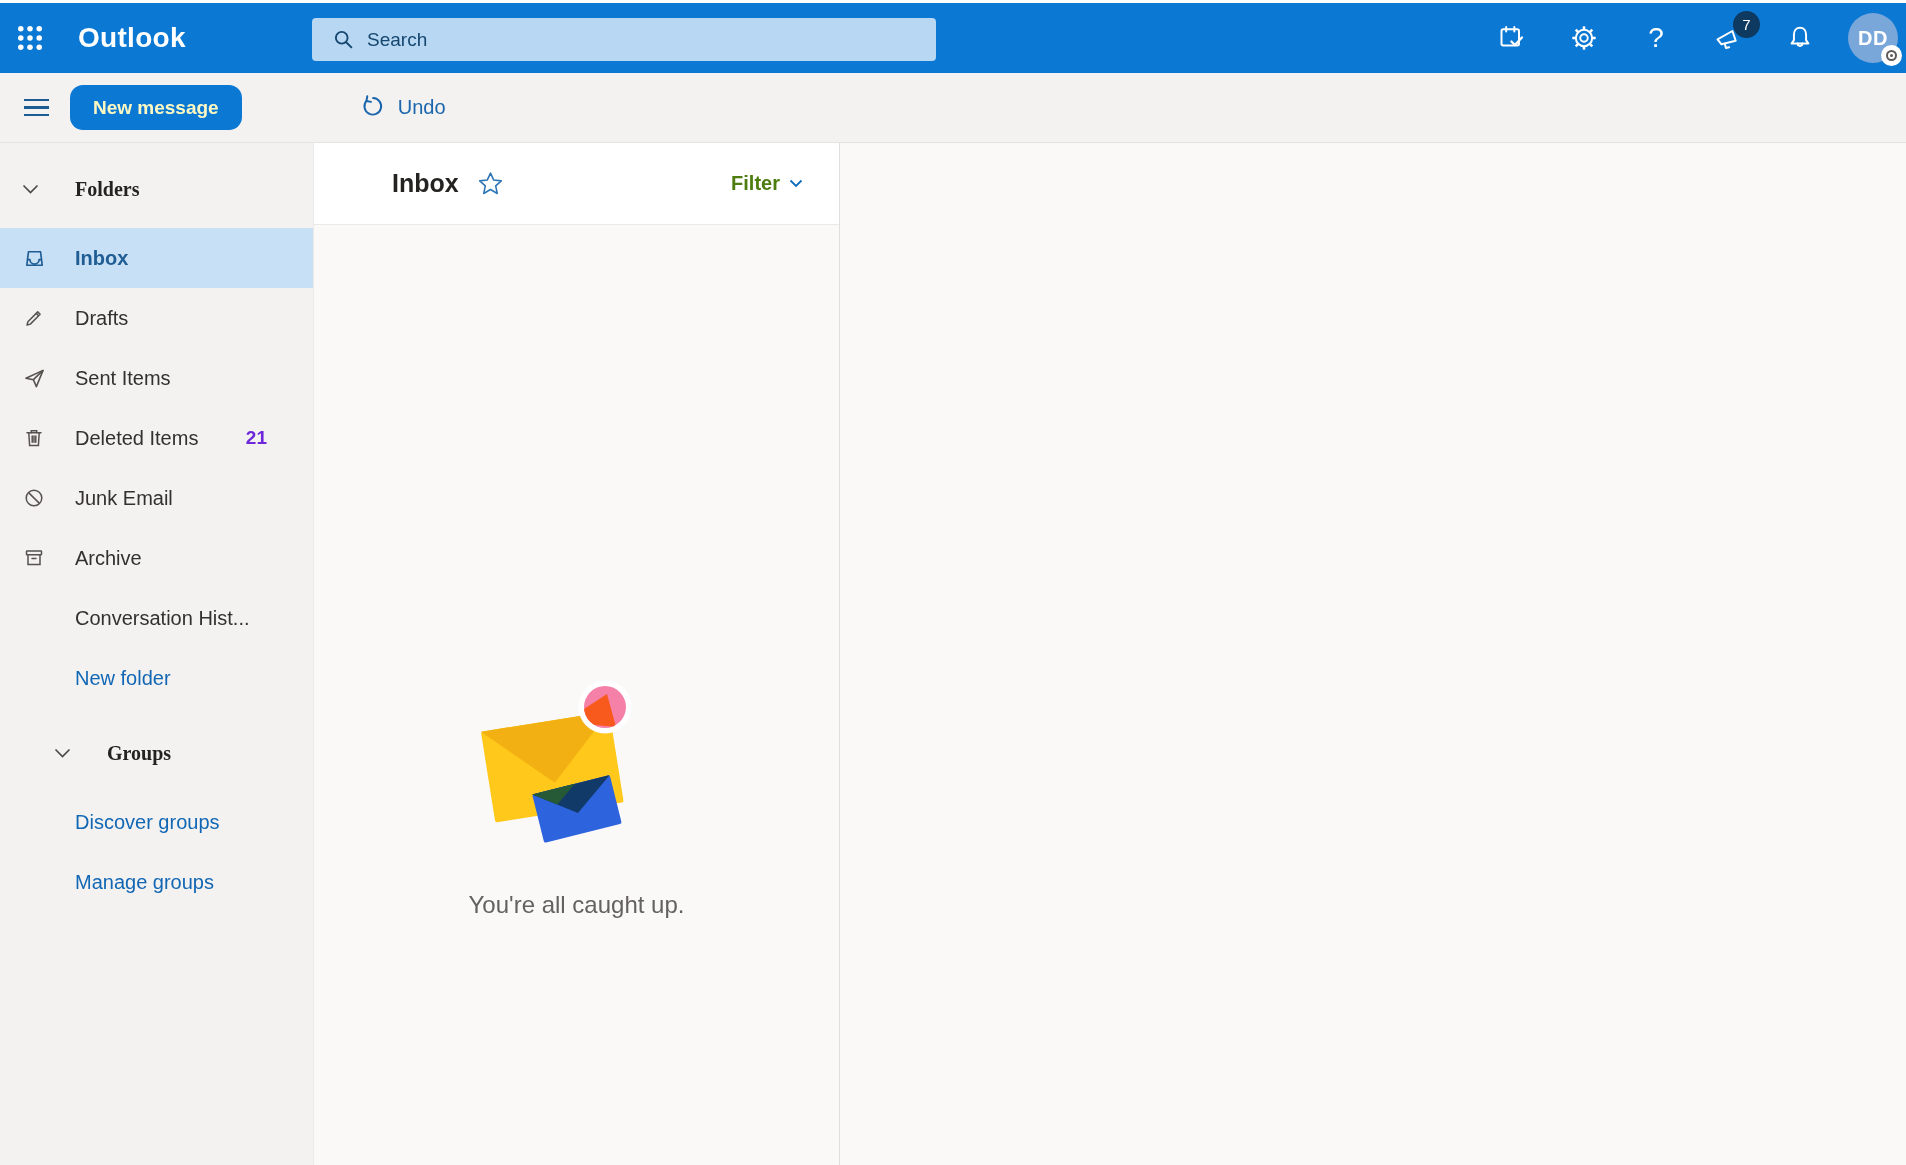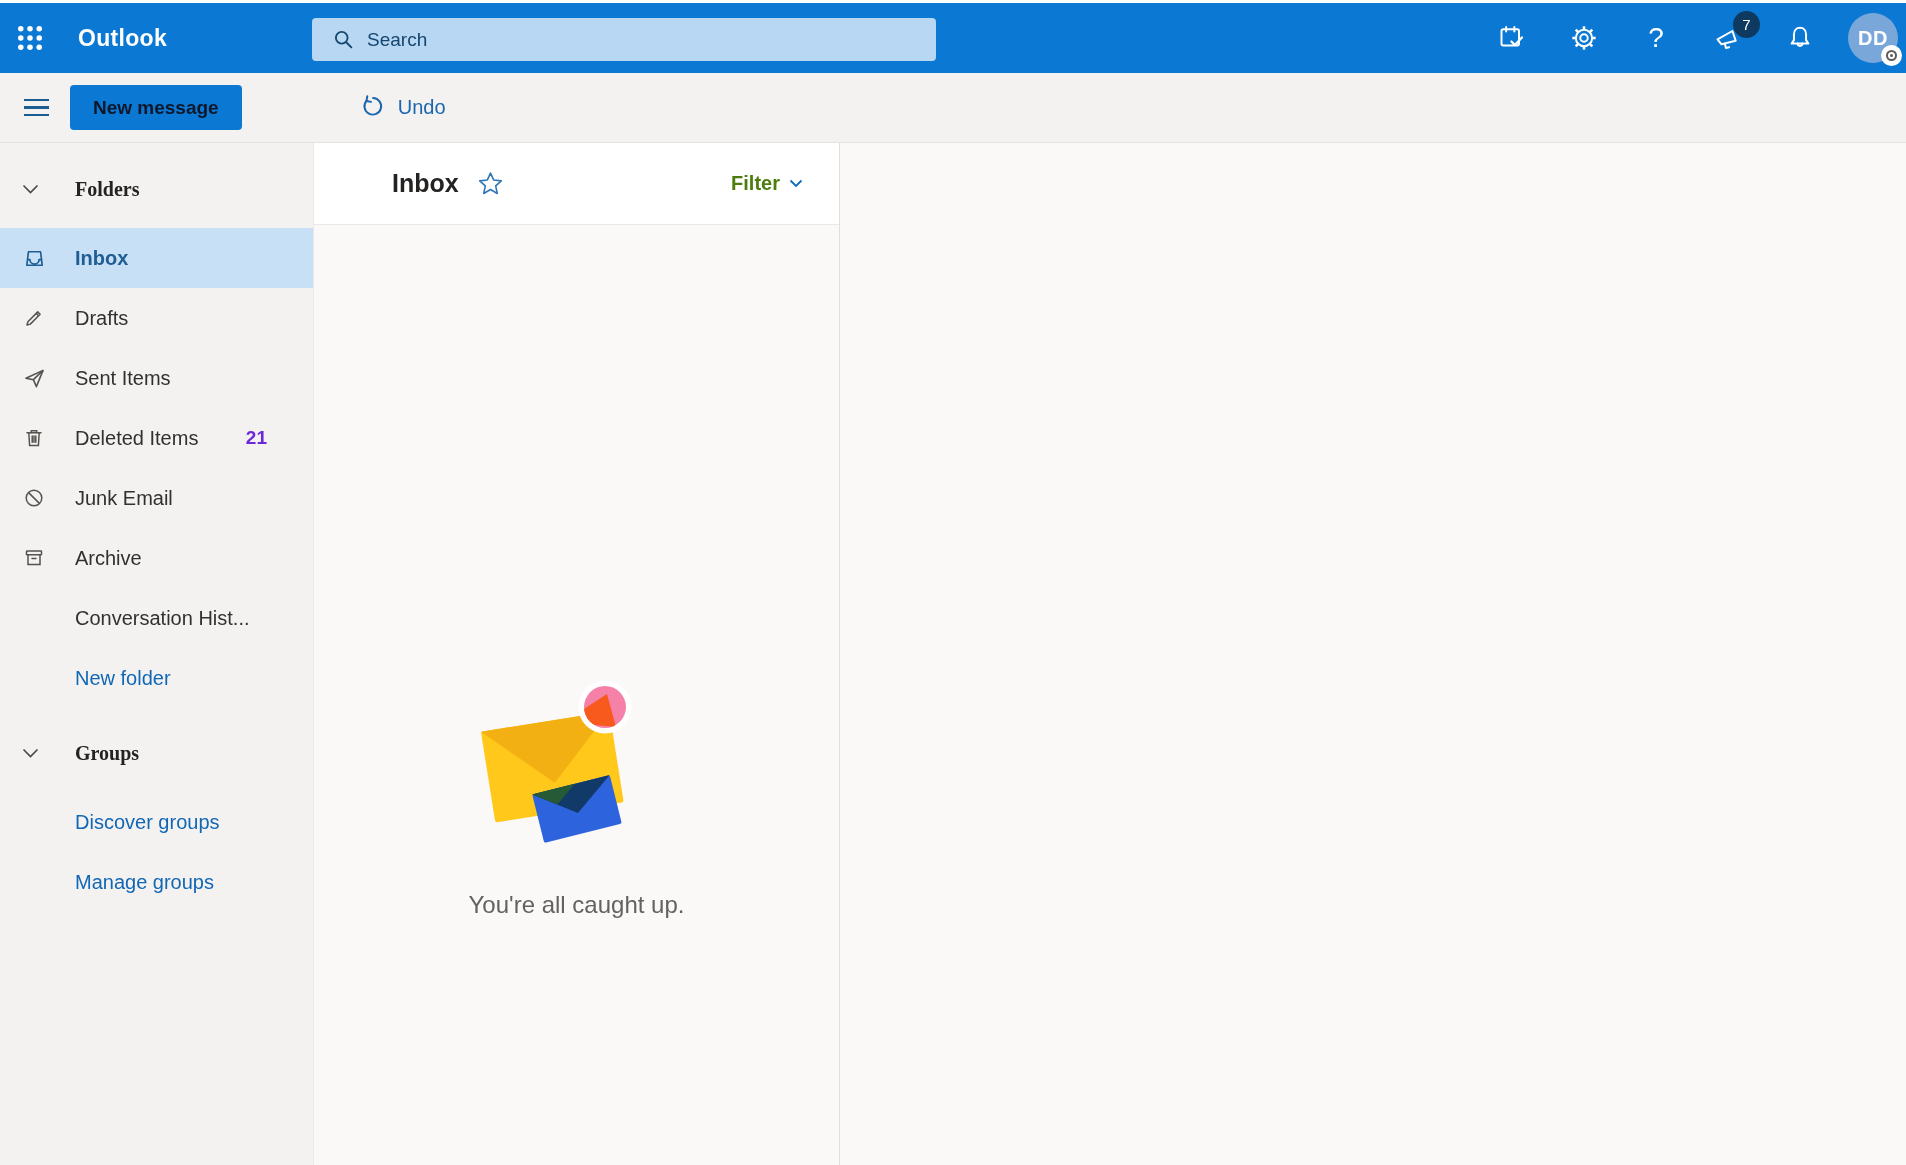--- a/index.html
+++ b/index.html
@@ -14,21 +14,21 @@
   
   .topbar {
     height:70px; background:#0b78d4; display:flex; align-items:center;
     position:relative;
   }
   .waffle-btn {
     width:48px; height:48px; margin-left:6px; background:none; border:none;
     display:flex; align-items:center; justify-content:center; cursor:pointer;
   }
   .app-title {
-    color:#fff; font-size:23px; font-weight:600; margin-left:24px; letter-spacing:.3px;text-align:center;
+    color:#fff; font-size:28px; font-weight:600; margin-left:24px; letter-spacing:.3px;text-align:center;
   }
   .search-box {
     position:absolute; left:312px; top:15px; width:624px; height:43px;
     background:#b7d7f2; border-radius:4px; display:flex; align-items:center;
     padding:0 12px;
   }
   .search-box svg { margin:0 10px 0 8px; flex:none; }
   .search-input {
     flex:1; background:transparent; border:none; outline:none;
     font-family:"Liberation Sans",sans-serif; font-size:19px; color:#15466f;
@@ -69,22 +69,22 @@
   .toolbar {
     height:70px; background:#f3f2f1; display:flex; align-items:center;
     border-bottom:1px solid #e5e3e1;
   }
   .hamburger-btn {
     margin-left:18px; width:30px; height:34px; background:none; border:none; cursor:pointer;
     display:flex; flex-direction:column; justify-content:center; gap:5px;
   }
   .hamburger-btn i { display:block; width:25px; height:2.4px; background:#1b5d92; }
   .new-message-btn {
-    margin-left:22px; height:45px; padding:0 23px; border:none; border-radius:4px;
-    background:#0b78d4; color:#0f172a; font-size:19px; font-weight:600; cursor:pointer;
+    margin-left:22px; height:45px; padding:0 23px; border:none; border-radius:13px;
+    background:#0b78d4; color:#fef9c3; font-size:19px; font-weight:600; cursor:pointer;
     font-family:"Liberation Sans",sans-serif;
   }
   .undo-btn {
     margin-left:112px; display:flex; align-items:center; gap:13px;
     background:none; border:none; cursor:pointer; color:#1b66ad; font-size:20px;
     font-family:"Liberation Sans",sans-serif;
   }
 
   
   .content { display:flex; height:1022px; }
@@ -105,21 +105,21 @@
   .frow .ric { width:26px; margin-left:21px; display:flex; justify-content:center; flex:none; }
   .frow .rlabel {
     margin-left:28px; font-size:20px; color:#33312f; white-space:nowrap;
   }
   .frow.selected { background:#c7e0f6; }
   .frow.selected .rlabel { color:#1f5d94; font-weight:600; }
   .frow .fcount {
     margin-left:auto; margin-right:46px; color:#6d28d9; font-size:19px; font-weight:600;
   }
   .frow.link-row .rlabel { color:#1267b4; }
-  .groups-header { margin-top:15px; }
+  .groups-header { margin-top:15px;padding-left:32px; }
   .group-rows { margin-top:9px; }
 
   
   .list-panel {
     width:527px; flex:none; background:#faf9f8; display:flex; flex-direction:column;
     border-right:1px solid #e1dfdd; border-left:1px solid #eceae8;
   }
   .list-header {
     height:82px; background:#fff; border-bottom:1px solid #ebe9e7;
     display:flex; align-items:center; padding:0 30px 0 78px; flex:none;

